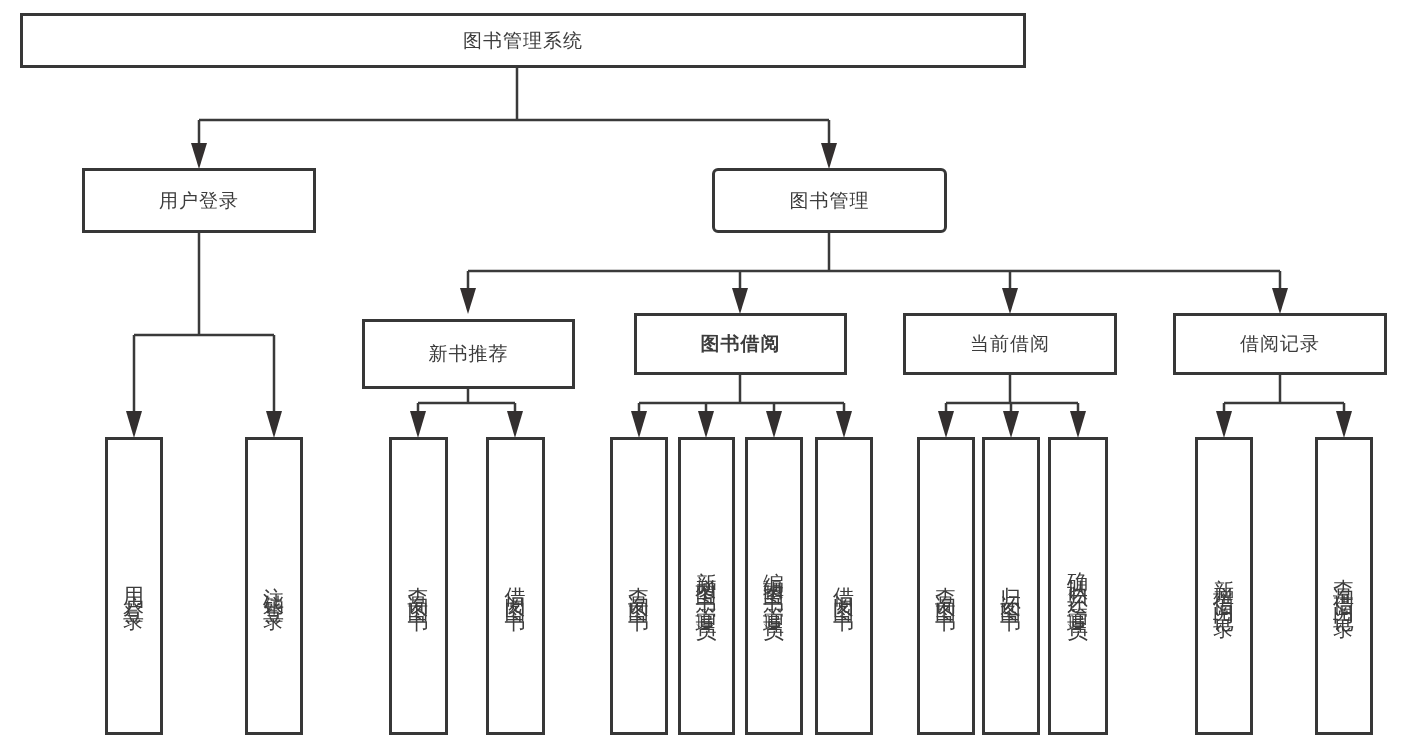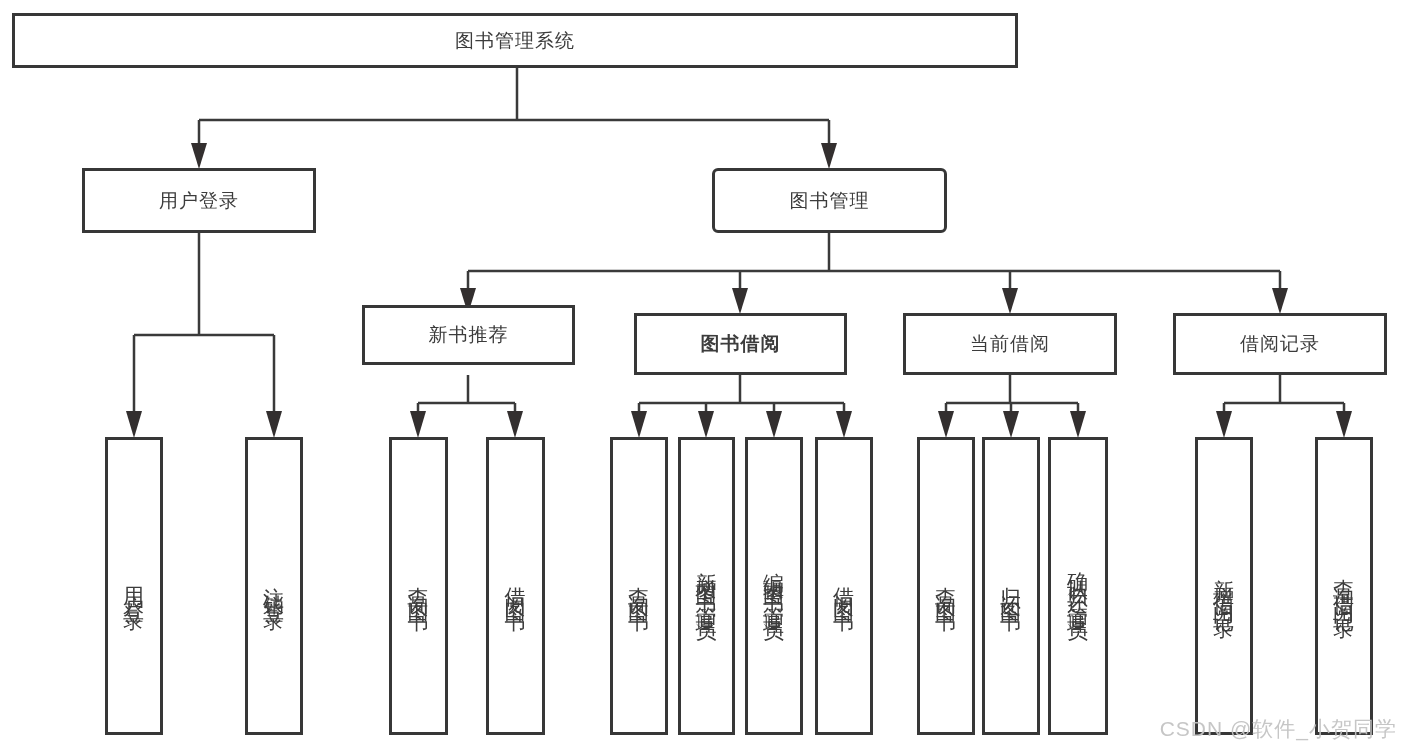--- a/index.html
+++ b/index.html
@@ -110,26 +110,26 @@
       <polygon points="766,411 782,411 774,438"></polygon>
       <polygon points="836,411 852,411 844,438"></polygon>
       <polygon points="938,411 954,411 946,438"></polygon>
       <polygon points="1003,411 1019,411 1011,438"></polygon>
       <polygon points="1070,411 1086,411 1078,438"></polygon>
       <polygon points="1216,411 1232,411 1224,438"></polygon>
       <polygon points="1336,411 1352,411 1344,438"></polygon>
     </g>
   </svg>
 
-  <div class="node hnode" style="left:12px; top:13px; width:1006px; height:55px;">图书管理系统</div>
+  <div class="node hnode" style="left:20px; top:13px; width:1006px; height:55px;">图书管理系统</div>
 
   <div class="node hnode" style="left:82px; top:168px; width:234px; height:65px;">用户登录</div>
   <div class="node hnode" style="left:712px; top:168px; width:235px; height:65px;border-radius:6px;">图书管理</div>
 
-  <div class="node hnode" style="left:362px; top:305px; width:213px; height:60px;">新书推荐</div>
+  <div class="node hnode" style="left:362px; top:319px; width:213px; height:70px;">新书推荐</div>
   <div class="node hnode" style="left:634px; top:313px; width:213px; height:62px;font-weight:bold;">图书借阅</div>
   <div class="node hnode" style="left:903px; top:313px; width:214px; height:62px;">当前借阅</div>
   <div class="node hnode" style="left:1173px; top:313px; width:214px; height:62px;">借阅记录</div>
 
   <div class="node vnode" style="left:105px; top:437px; width:58px; height:298px;">
     <span>用户登录</span>
   </div>
   <div class="node vnode" style="left:245px; top:437px; width:58px; height:298px;">
     <span>注销登录</span>
   </div>
@@ -164,15 +164,14 @@
     <span>确认归还（管理员）</span>
   </div>
 
   <div class="node vnode" style="left:1195px; top:437px; width:58px; height:298px;">
     <span>新增借阅记录</span>
   </div>
   <div class="node vnode" style="left:1315px; top:437px; width:58px; height:298px;">
     <span>查询借阅记录</span>
   </div>
 
-  <div id="watermark">CSDN @软件_小贺同学</div>
 
 </div>
 
 </body></html>

